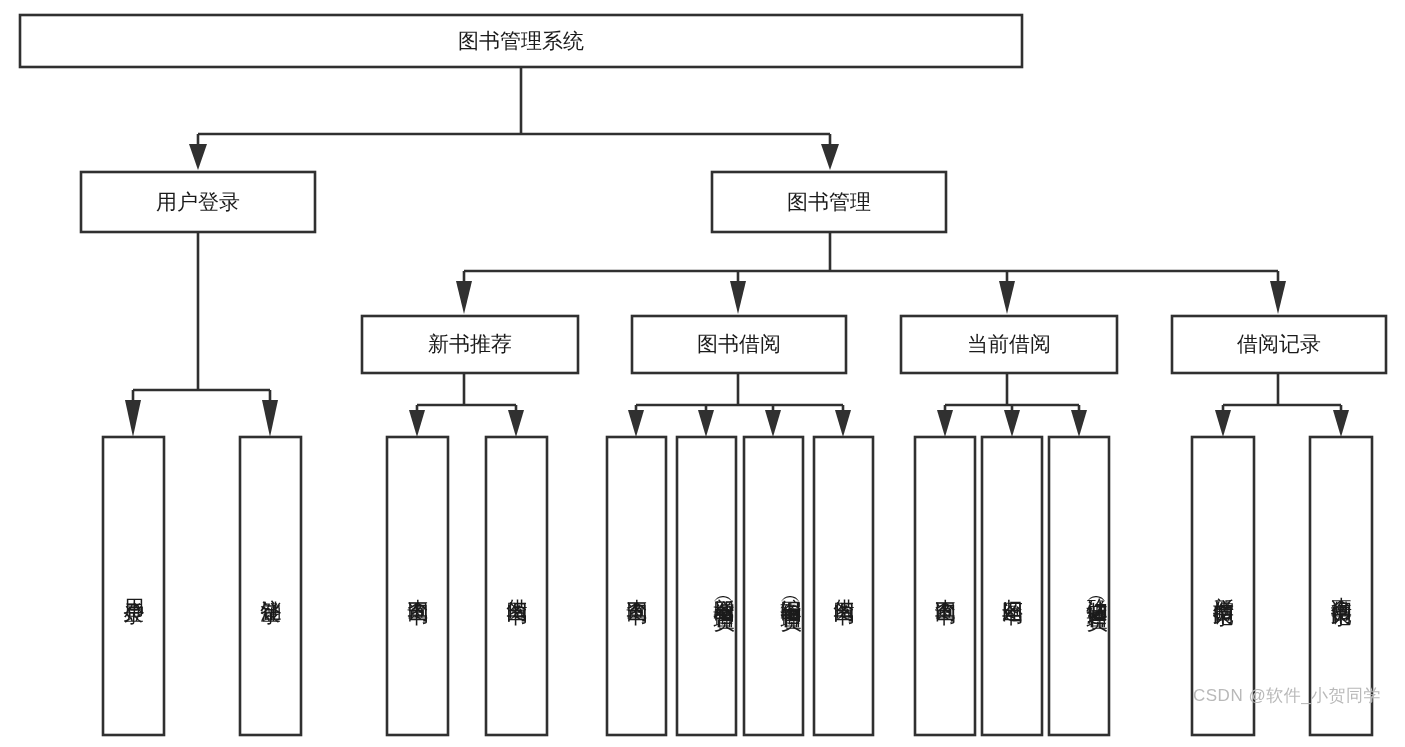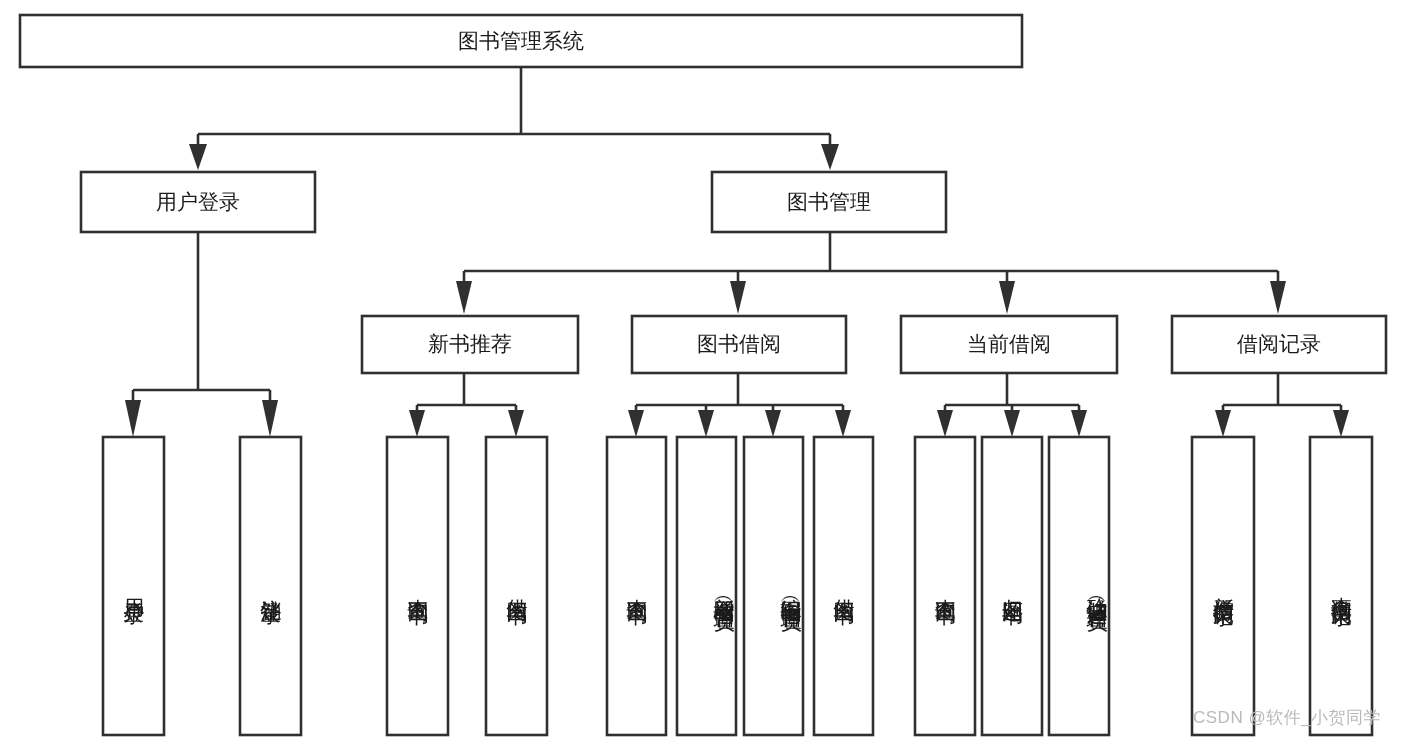--- a/index.html
+++ b/index.html
@@ -220,15 +220,15 @@
   <div class="node-label-v" style="left:744px; top:437px; width:59px; height:298px; align-items:flex-start; padding-top:8px; box-sizing:border-box;">编辑图书（管理员）</div>
   <div class="node-label-v" style="left:814px; top:437px; width:59px; height:298px;">借阅图书</div>
 
   <div class="node-label-v" style="left:915px; top:437px; width:60px; height:298px;">查询图书</div>
   <div class="node-label-v" style="left:982px; top:437px; width:60px; height:298px;">归还图书</div>
   <div class="node-label-v" style="left:1049px; top:437px; width:60px; height:298px; align-items:flex-start; padding-top:8px; box-sizing:border-box;">确认归还（管理员）</div>
 
   <div class="node-label-v" style="left:1192px; top:437px; width:62px; height:298px;">新增借阅记录</div>
   <div class="node-label-v" style="left:1310px; top:437px; width:62px; height:298px;">查询借阅记录</div>
 
-  <div class="watermark" style="left:1193px; top:706px;">CSDN @软件_小贺同学</div>
+  <div class="watermark" style="left:1193px; top:684px;">CSDN @软件_小贺同学</div>
 
 </div>
 
 </body></html>

